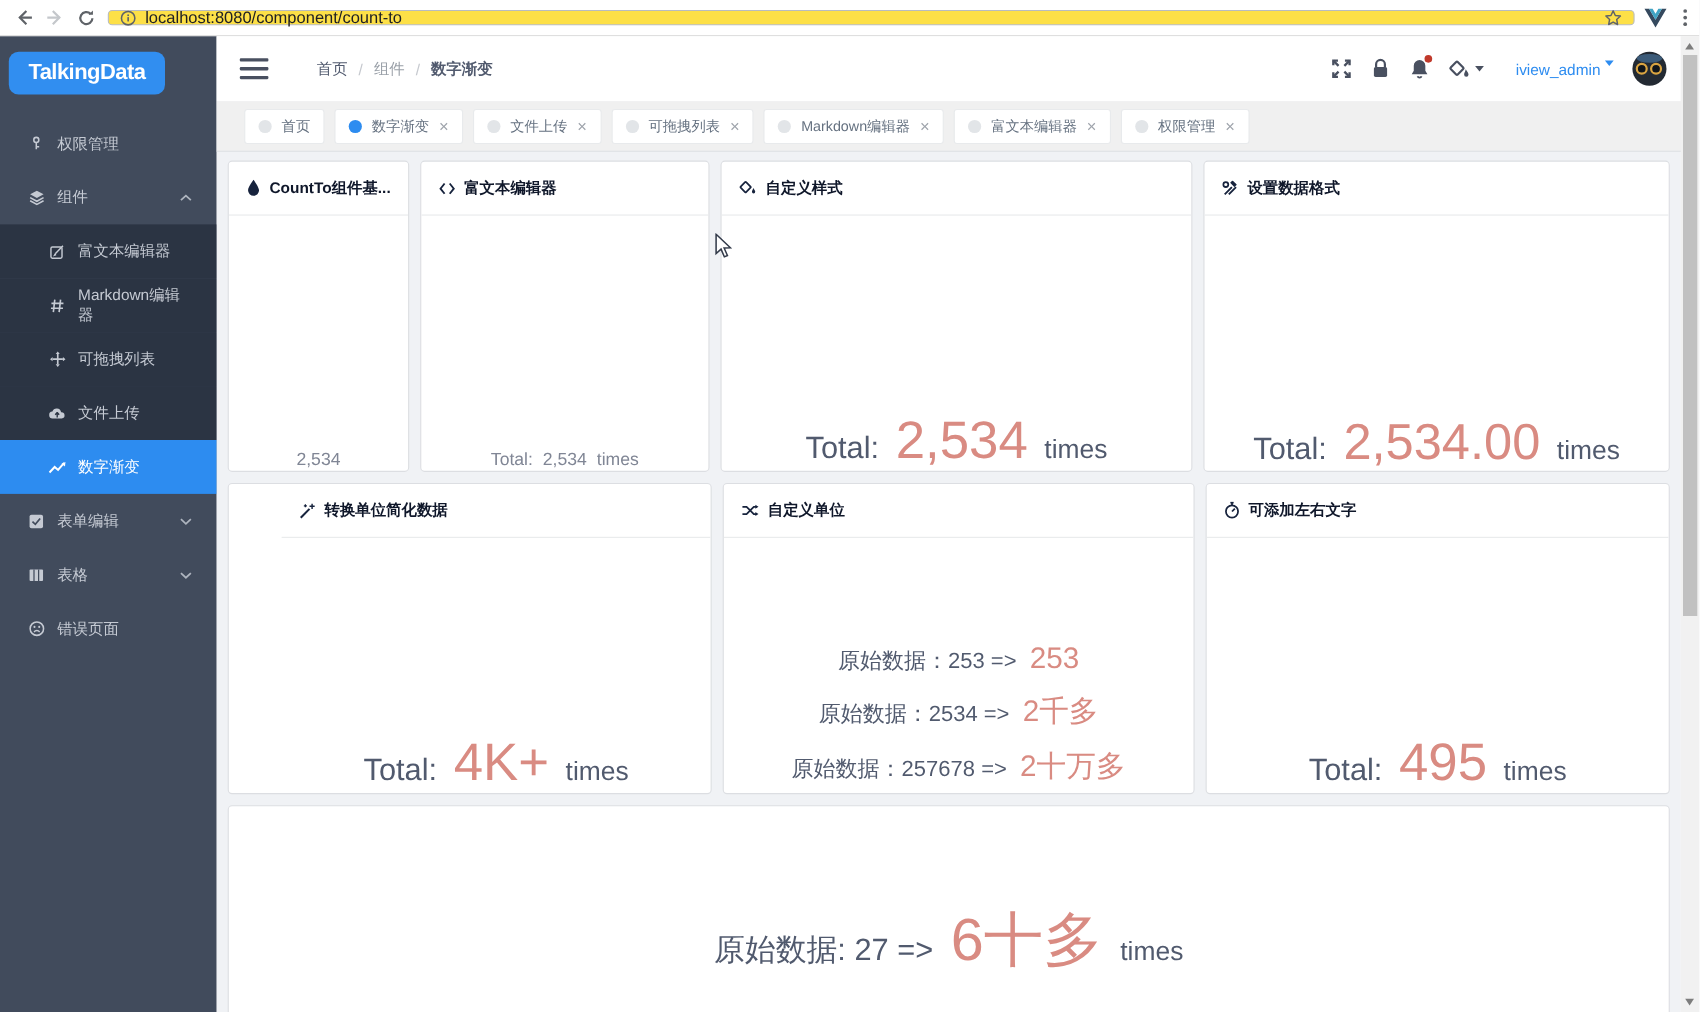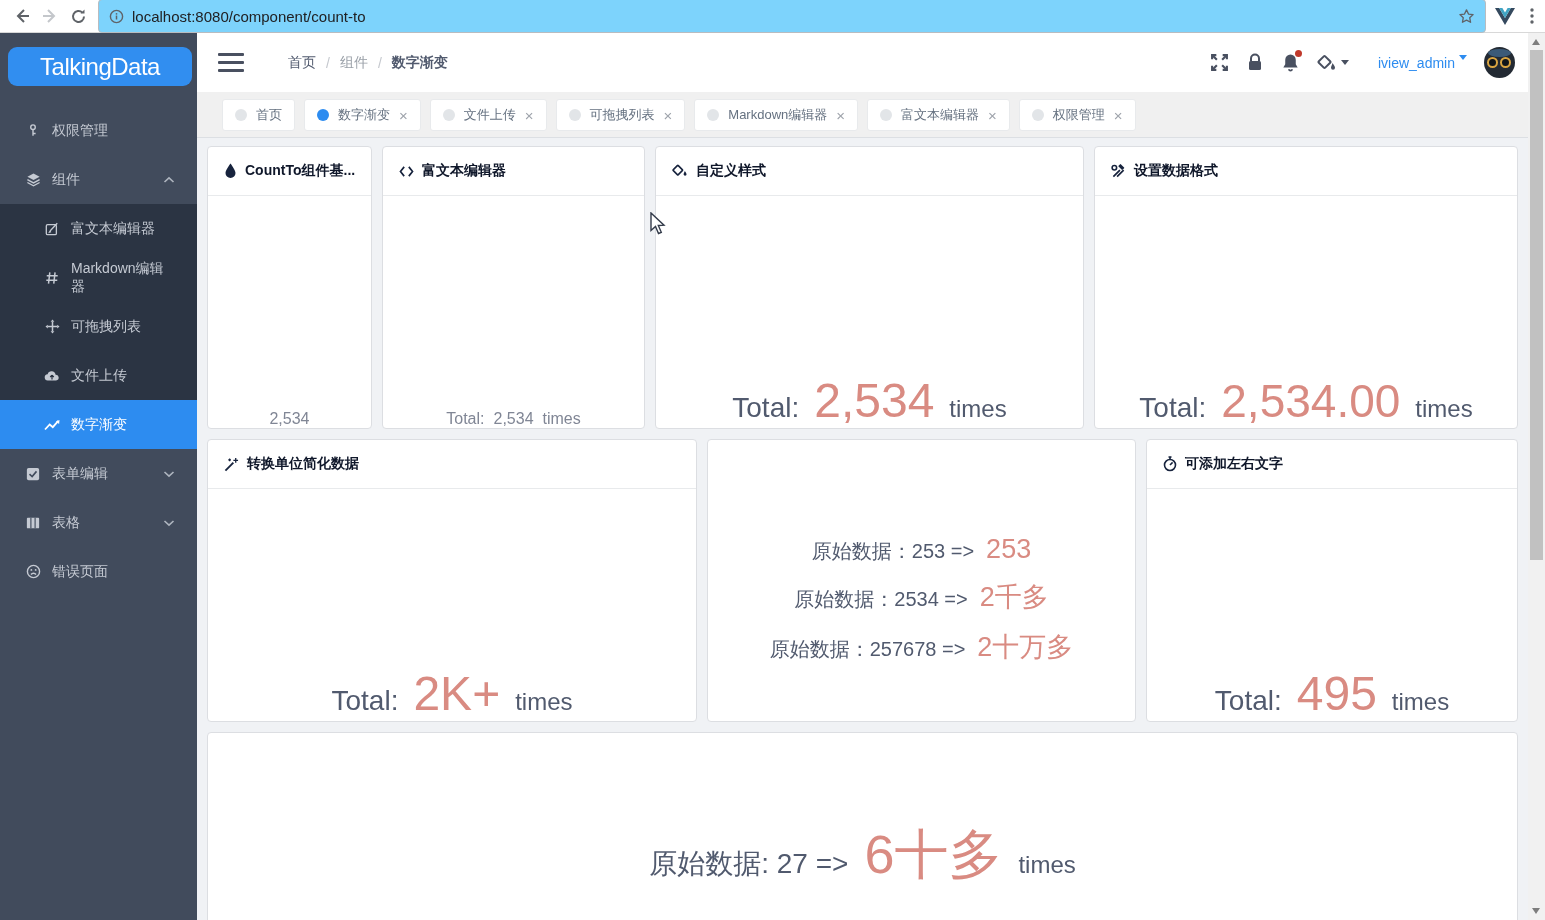--- a/index.html
+++ b/index.html
@@ -5,30 +5,30 @@
   * { margin:0; padding:0; box-sizing:border-box; }
   html,body { width:1545px; height:920px; overflow:hidden; }
   body { font-family:"Liberation Sans","DejaVu Sans",sans-serif; font-size:14px; background:#fff; }
   .root { position:relative; width:1545px; height:920px; overflow:hidden; background:#fff; }
 
   
   .chrome { position:absolute; left:0; top:0; width:1545px; height:33px; background:#fff;
             border-bottom:1px solid #d8d8d8; display:flex; align-items:center; padding:0 8px; }
   .nav-ic { width:28px; height:28px; display:flex; align-items:center; justify-content:center; color:#5f6368; flex:none; }
   .nav-ic.disabled { color:#c4c7cb; }
-  .url-bar { margin-left:6px; height:34px; flex:none; width:1388px; border:1px solid #b9bcc0; border-radius:4px;
-             display:flex; align-items:center; padding:0 10px; background:#7dd3fc; }
+  .url-bar { margin-left:6px; height:14px; flex:none; width:1388px; border:1px solid #b9bcc0; border-radius:4px;
+             display:flex; align-items:center; padding:0 10px; background:#fde047; }
   .url-text { font-size:15px; color:#202124; margin-left:8px; flex:1; white-space:nowrap; overflow:hidden; }
   .chrome .right { display:flex; align-items:center; margin-left:8px; gap:14px; }
 
   
   .sidebar { position:absolute; left:0; top:33px; width:197px; height:887px; background:#414b5c; }
-  .logo { position:absolute; left:8px; top:14px; width:184px; height:39px; background:#318ef0; border-radius:9px;
-          display:flex; align-items:center; justify-content:center; color:#fff; font-weight:normal;
-          font-size:24px; letter-spacing:-0.5px; }
+  .logo { position:absolute; left:8px; top:14px; width:142px; height:39px; background:#318ef0; border-radius:9px;
+          display:flex; align-items:center; justify-content:center; color:#fff; font-weight:bold;
+          font-size:20px; letter-spacing:-0.5px; }
   .menu { position:absolute; top:73px; left:0; right:0; }
   .m-item { height:49px; display:flex; align-items:center; gap:11px; padding-left:25px; padding-right:22px;
             color:#c5cad3; font-size:14px; cursor:pointer; }
   .m-item .mi { width:16px; display:flex; justify-content:center; flex:none; color:#c5cad3; }
   .m-item.sub { padding-left:44px; background:#2b3443; }
   .m-item.active { background:#2d8cf0; color:#fff; }
   .m-item.active .mi { color:#fff; }
   .m-item .chev { margin-left:auto; color:#aeb5bf; display:flex; }
 
   
@@ -62,21 +62,21 @@
 
   
   .content { padding:8px 10px; display:flex; flex-direction:column; gap:10px; }
   .row { display:flex; gap:10px; }
   .card { background:#fff; border:1px solid #dcdee2; border-radius:4px; overflow:hidden; }
   .card-h { height:49px; border-bottom:1px solid #e8eaec; display:flex; align-items:center; gap:8px; padding:0 16px;
             font-weight:bold; font-size:14px; color:#0f172a; white-space:nowrap; overflow:hidden; }
   .card-h .ci { flex:none; display:flex; color:#17233d; }
   .card-b { height:232px; display:flex; align-items:flex-end; justify-content:center; }
   .c1 { width:165px; } .c2 { width:263px; } .c3 { width:429px; } .c4 { flex:1; }
-  .c5 { width:490px; } .c6 { width:429px; } .c7 { flex:1; }
+  .c5 { width:440px;padding-left:48px; } .c6 { width:429px; } .c7 { flex:1; }
   .c8 { width:100%; }
   .c8 .card-b { height:300px; align-items:flex-start; padding-top:86px; }
 
   .plain { font-size:16px; color:#808695; display:flex; align-items:baseline; gap:9px; }
   .big-line { display:flex; align-items:baseline; gap:15px; }
   .big-label { font-size:28px; color:#515a6e; }
   .big-num { font-size:48px; color:#d98b82; }
   .big-num.fmt { font-size:46px; }
   .big-suffix { font-size:24px; color:#515a6e; }
   .unit-rows { display:flex; flex-direction:column; align-items:center; }
@@ -451,27 +451,37 @@
                   <path d="M1.5 14.5 L10 6" stroke="currentColor" stroke-width="2"></path>
                   <path d="M12.5 1 v5 M10 3.5 h5" stroke="currentColor" stroke-width="1.4"></path>
                   <path d="M6 1.5 v3 M4.5 3 h3" stroke="currentColor" stroke-width="1.2"></path>
                 </svg>
             </span>
             <span>转换单位简化数据</span>
           </div>
           <div class="card-b">
             <div class="big-line">
               <span class="big-label">Total:</span>
-              <span class="big-num">2K+</span>
+              <span class="big-num">4K+</span>
               <span class="big-suffix">times</span>
             </div>
           </div>
         </div>
 
         <div class="card c6">
+          <div class="card-h">
+            <span class="ci">
+              <svg width="16" height="14" viewBox="0 0 17 14">
+                  <path d="M1 3.5 h4 l7 7 h3" fill="none" stroke="currentColor" stroke-width="1.7"></path>
+                  <path d="M1 10.5 h4 l7-7 h3" fill="none" stroke="currentColor" stroke-width="1.7"></path>
+                  <path d="M16.5 3.5 l-3-2 v4 z M16.5 10.5 l-3-2 v4 z" fill="currentColor"></path>
+                </svg>
+            </span>
+            <span>自定义单位</span>
+          </div>
           <div class="card-b">
             <div class="unit-rows">
               <div class="u-line">
                 <span class="u-prefix">原始数据：253 =&gt;</span>
                 <span class="u-val">253</span>
               </div>
               <div class="u-line">
                 <span class="u-prefix">原始数据：2534 =&gt;</span>
                 <span class="u-val">2千多</span>
               </div>

